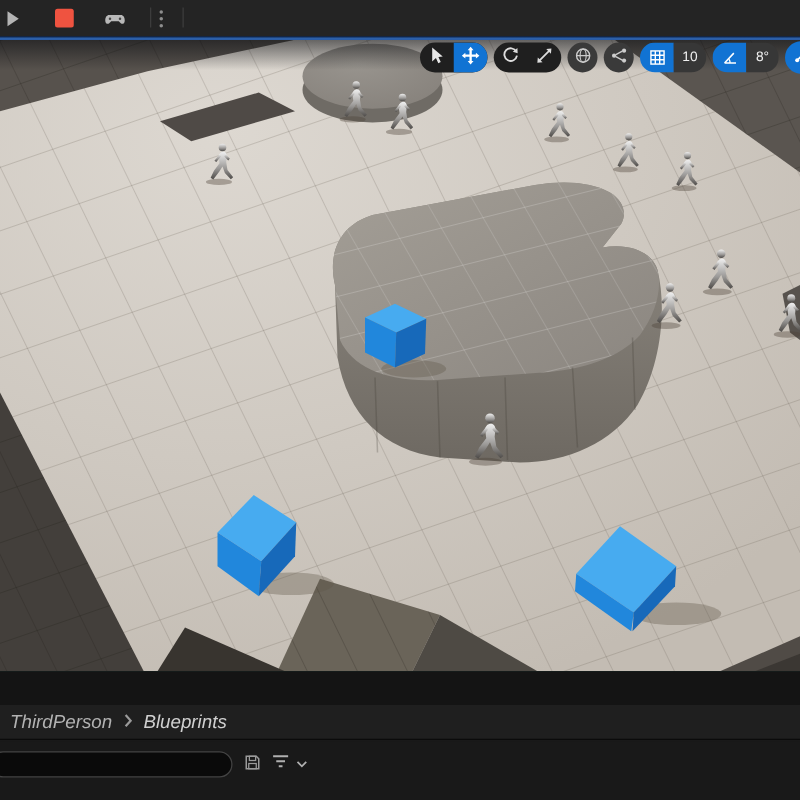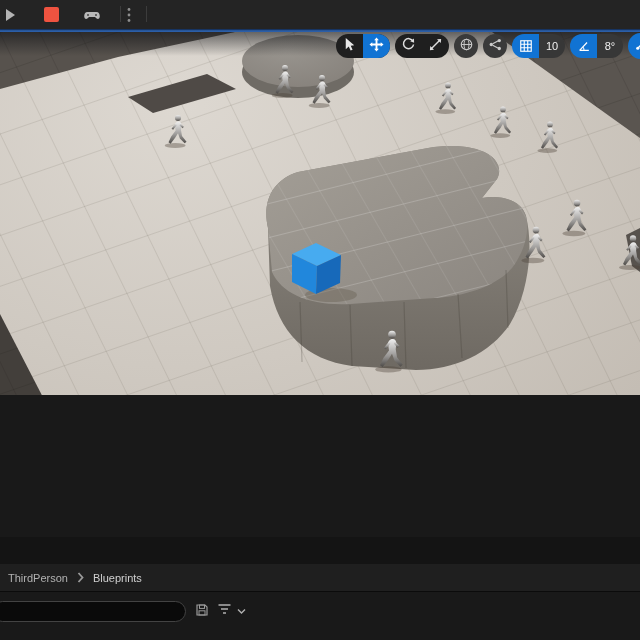--- a/index.html
+++ b/index.html
@@ -9,38 +9,38 @@
   
   .header{position:absolute;top:0;left:0;right:0;height:29px;background:#242424;display:flex;align-items:center;}
   .hbtn{height:29px;display:flex;align-items:center;justify-content:center;background:transparent;border:none;padding:0 9px;cursor:pointer;}
   .hbtn svg{display:block;}
   .stop-square{width:15px;height:15px;border-radius:2px;background:#ef5340;}
   .hsep{position:absolute;width:1px;height:16px;background:#3c3c3c;top:6px;}
 
   .blueline{position:absolute;top:29px;left:0;right:0;height:3px;background:linear-gradient(180deg,#0e2347,#2e64b0 65%,#29589f);}
 
   
-  .viewport{position:absolute;top:32px;left:0;width:640px;height:363px;background:#0f766e;overflow:hidden;}
+  .viewport{position:absolute;top:32px;left:0;width:640px;height:505px;background:#0f766e;overflow:hidden;}
   .viewport svg.scene{position:absolute;top:0;left:0;}
 
   
   .vtoolbar{position:absolute;top:2px;right:-14px;display:flex;align-items:center;gap:5px;height:24px;}
   .vgroup{display:flex;background:#1f1f1f;border-radius:13px;overflow:hidden;}
   .vbtn{width:27px;height:24px;display:flex;align-items:center;justify-content:center;background:transparent;border:none;padding:0;cursor:pointer;}
   .vbtn.active{background:#1173d3;}
   .vcirc{width:24px;height:24px;border-radius:50%;background:#3a3a3a;border:none;display:flex;align-items:center;justify-content:center;padding:0;cursor:pointer;}
   .vcirc.blue{background:#1173d3;width:26px;height:26px;}
   .vpill{display:flex;border-radius:13px;overflow:hidden;cursor:pointer;}
   .vpill .icon-part{width:27px;height:24px;background:#1173d3;display:flex;align-items:center;justify-content:center;}
   .vpill .val-part{min-width:26px;height:24px;background:#373737;color:#f0f0f0;font-size:11px;display:flex;align-items:center;justify-content:center;padding:0 5px;}
 
   
   .bottom-strip{position:absolute;top:537px;left:0;right:0;height:27px;background:#141414;}
   .breadcrumb-bar{position:absolute;top:564px;left:0;right:0;height:28px;background:#1f1f1f;border-bottom:1px solid #0b0b0b;display:flex;align-items:center;padding-left:8px;gap:9px;}
-  .crumb{font-size:11px;color:#b2b2b2;cursor:pointer;background:none;border:none;padding:0;}
+  .crumb{font-size:15px;color:#b2b2b2;cursor:pointer;background:none;border:none;padding:0;font-style:italic;}
   .crumb.current{color:#d0d0d0;}
   .search-row{position:absolute;top:593px;left:0;right:0;height:47px;background:#191919;display:flex;align-items:flex-start;}
   .search-input{margin:8px 0 0 -8px;width:194px;height:21px;border-radius:11px;background:#0a0a0a;border:1px solid #434343;color:#cccccc;font-size:11px;padding:0 12px;outline:none;}
   .bicon-btn{background:none;border:none;padding:0;margin-top:10px;display:flex;align-items:center;gap:5px;cursor:pointer;}
   .ml8{margin-left:8px;} .ml9{margin-left:9px;}
 </style>
 </head>
 <body>
 
 <div class="app">

